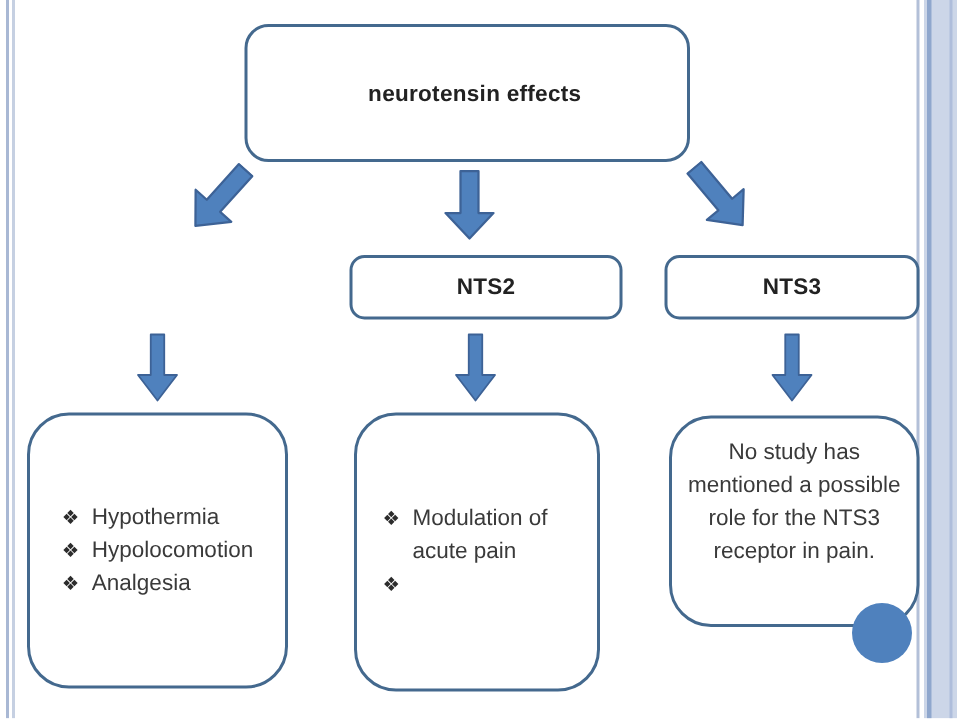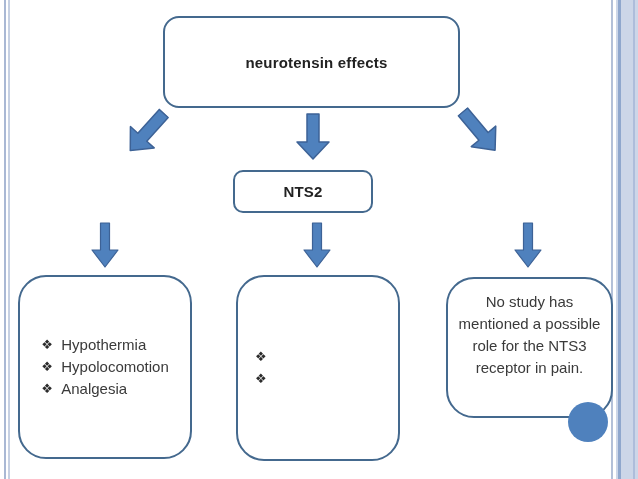--- a/index.html
+++ b/index.html
@@ -72,22 +72,25 @@
     <svg width="34" height="47" viewBox="0 0 34 47">
       <polygon points="11,1 23,1 23,29 33,29 17,46 1,29 11,29" fill="#4f81bd" stroke="#3d6296" stroke-width="1.5" stroke-linejoin="round"></polygon>
     </svg>
   </div>
   <div class="arrow" style="left:462px;top:105px;transform:rotate(-40deg);">
     <svg width="34" height="52" viewBox="0 0 34 52">
       <polygon points="11,1 23,1 23,33 33,33 17,51 1,33 11,33" fill="#4f81bd" stroke="#3d6296" stroke-width="1.5" stroke-linejoin="round"></polygon>
     </svg>
   </div>
 
-  <div class="box nts-box" style="left:233px;width:140px;">
+  <div class="box nts-box" style="left:233px;width:182px;">
     <span class="node-label">NTS2</span>
+  </div>
+  <div class="box nts-box" style="left:443px;width:170px;">
+    <span class="node-label">NTS3</span>
   </div>
 
   <div class="arrow" style="left:91px;top:222px;">
     <svg width="28" height="46" viewBox="0 0 28 46">
       <polygon points="9.5,1 18.5,1 18.5,28 27,28 14,45 1,28 9.5,28" fill="#4f81bd" stroke="#3d6296" stroke-width="1.2" stroke-linejoin="round"></polygon>
     </svg>
   </div>
   <div class="arrow" style="left:303px;top:222px;">
     <svg width="28" height="46" viewBox="0 0 28 46">
       <polygon points="9.5,1 18.5,1 18.5,28 27,28 14,45 1,28 9.5,28" fill="#4f81bd" stroke="#3d6296" stroke-width="1.2" stroke-linejoin="round"></polygon>
@@ -113,20 +116,21 @@
         <span class="bullet">❖</span>
         <span>Analgesia</span>
       </li>
     </ul>
   </div>
 
   <div class="box leaf-box" style="left:236px;top:275px;width:164px;height:186px;">
     <ul class="effect-list" style="width:126px;">
       <li>
         <span class="bullet">❖</span>
+        <span>Modulation of acute pain</span>
       </li>
       <li>
         <span class="bullet">❖</span>
       </li>
     </ul>
   </div>
 
   <div class="box leaf-box" style="left:446px;top:277px;width:167px;height:141px;">
     <p class="note-text" style="margin-top:-26px;">No study has mentioned a possible role for the NTS3 receptor in pain.</p>
   </div>

